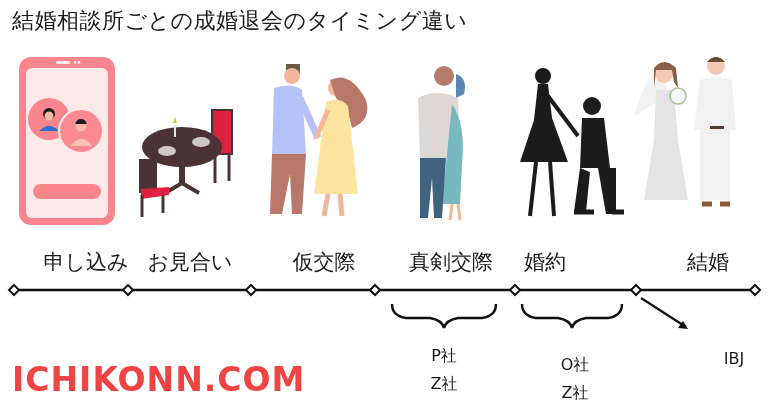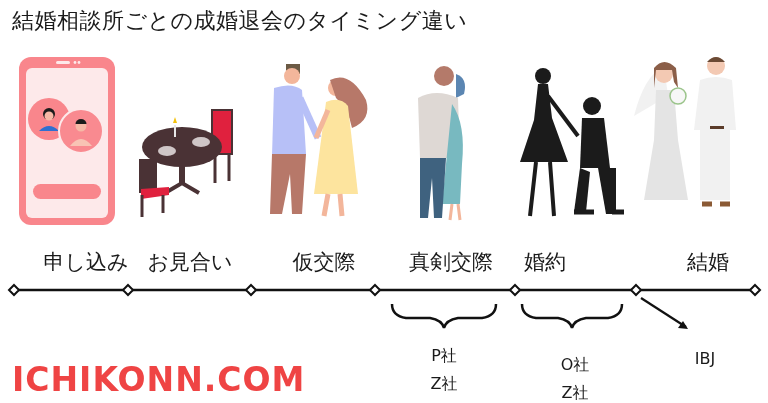--- a/index.html
+++ b/index.html
@@ -123,17 +123,17 @@
 </svg>
 
 <div class="company" style="left:444px;top:342px">
   <div>P社</div>
   <div>Z社</div>
 </div>
 <div class="company" style="left:575px;top:351px">
   <div>O社</div>
   <div>Z社</div>
 </div>
-<div class="company" style="left:705px;top:345px">
+<div class="company" style="left:734px;top:345px">
   <div>IBJ</div>
 </div>
 
 <div class="watermark">ICHIKONN.COM</div>
 
 </body></html>

